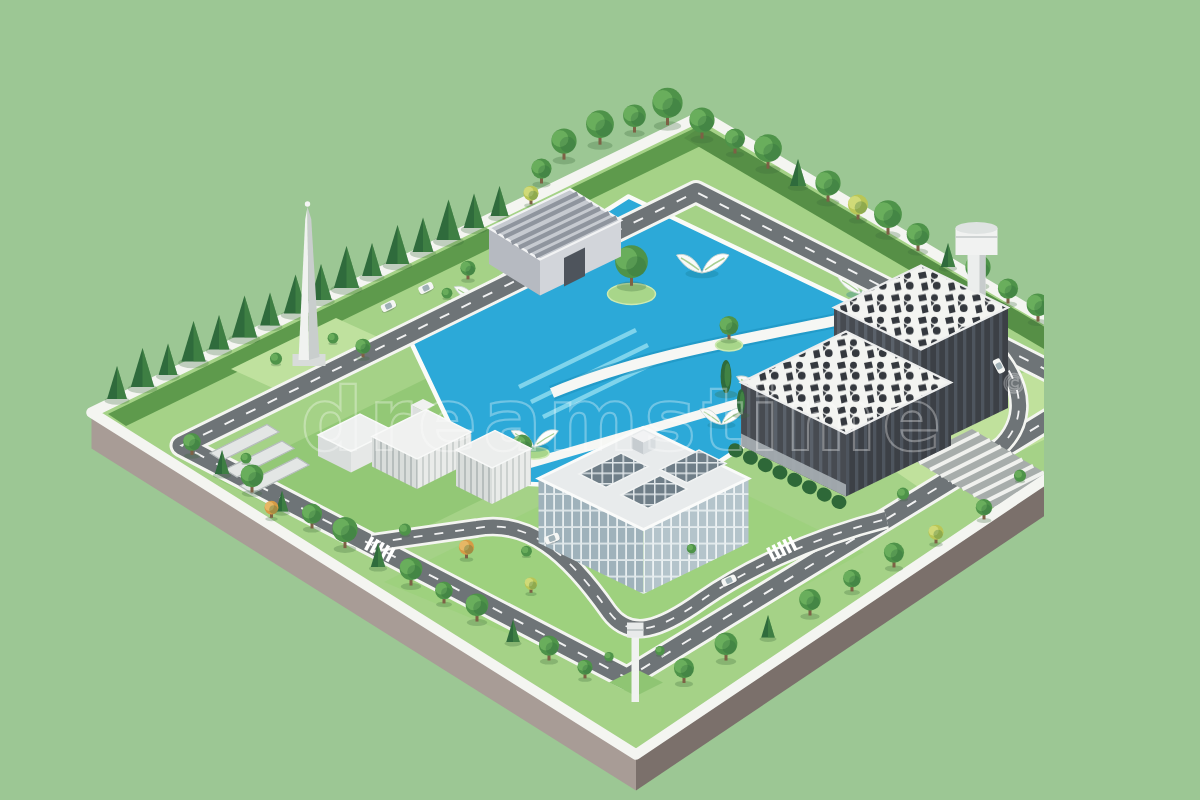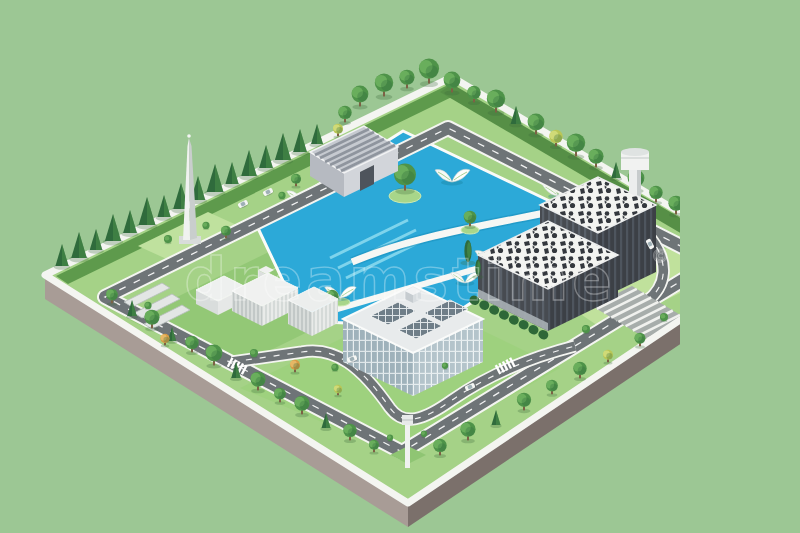--- a/index.html
+++ b/index.html
@@ -1,16 +1,16 @@
 <!DOCTYPE html>
 <html><head>
 <meta charset="utf-8">
 <style>
   html,body{margin:0;padding:0;background:#9cc794;}
-  .stage{position:relative;width:680px;height:533px;overflow:hidden;font-family:"DejaVu Sans",sans-serif;}
+  .stage{position:relative;width:680px;height:533px;overflow:hidden;font-family:"DejaVu Sans",sans-serif;margin-left:16px;}
   svg{display:block;}
   text.wm{font-family:"DejaVu Sans",sans-serif;font-weight:bold;}
 </style>
 </head>
 <body>
 
 <div class="stage">
 <svg width="800" height="533" viewBox="0 0 800 533">
   <defs>
     <clipPath id="platformClip">

